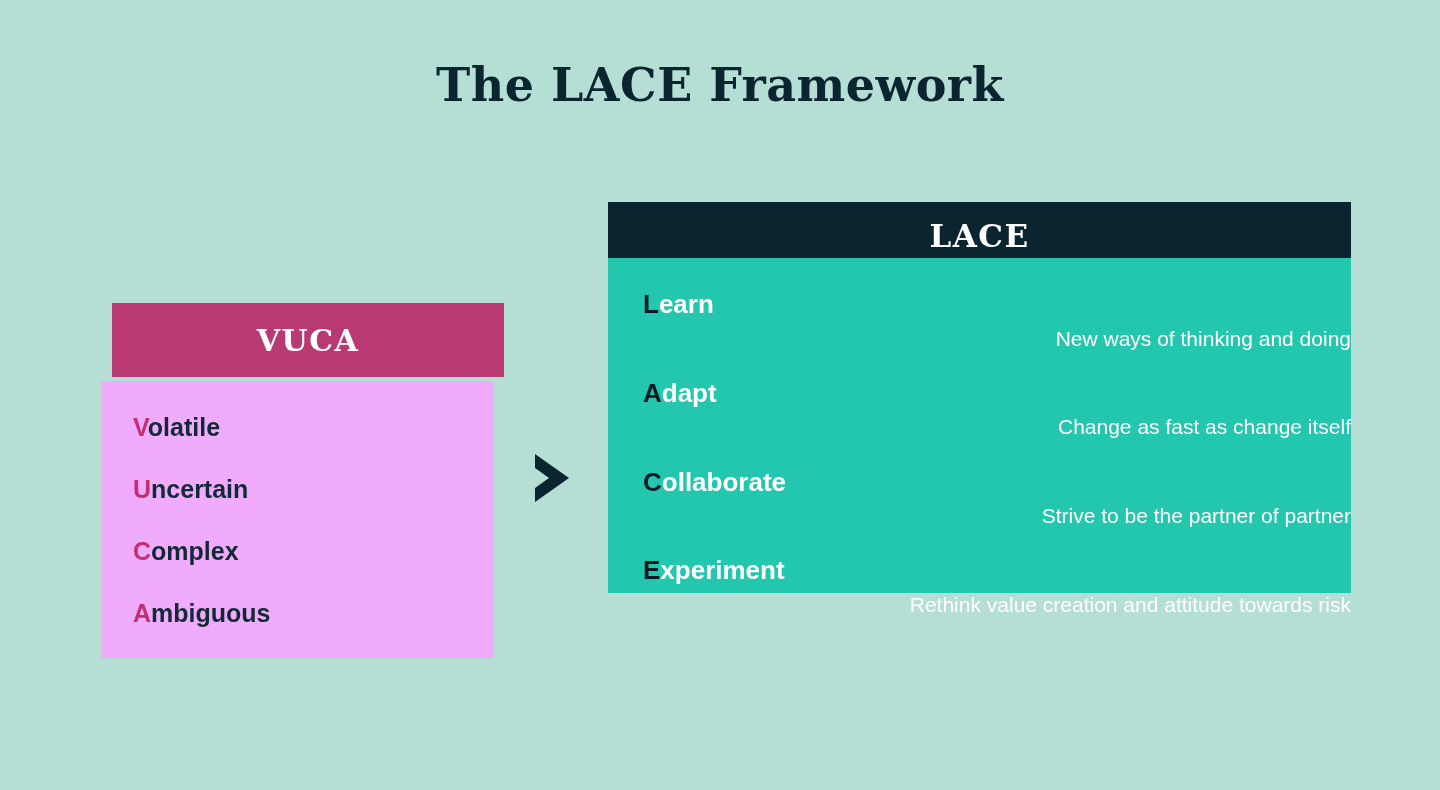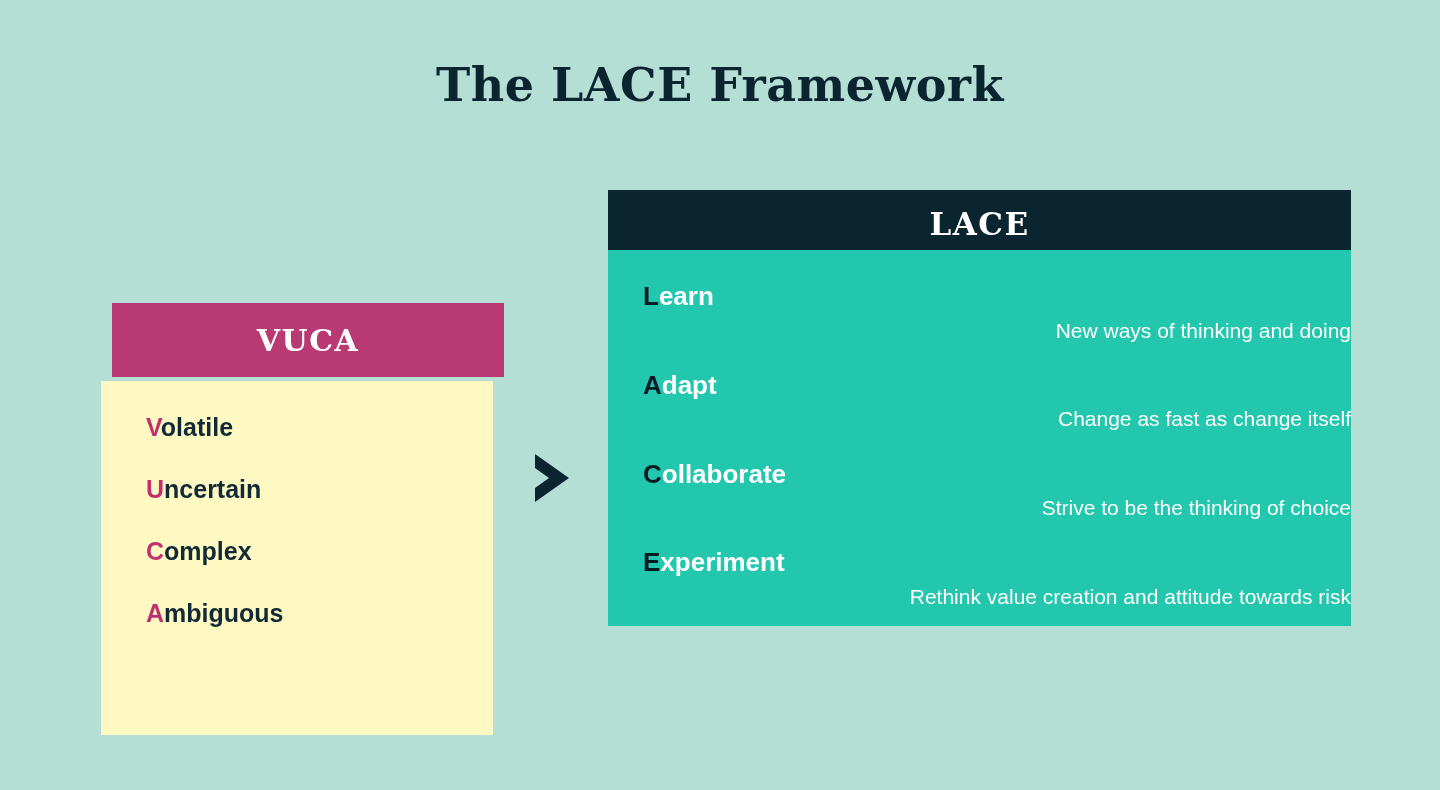--- a/index.html
+++ b/index.html
@@ -54,23 +54,23 @@
   #vuca-header .hdr-text {
     font-family:"DejaVu Serif", serif;
     font-weight:bold;
     font-size:30px;
     letter-spacing:1.5px;
     color:#ffffff;
   }
   #vuca-body {
     position:absolute;
     left:0; top:78px;
-    width:392px; height:354px;
-    background:#fef9c3;
-    padding:34px 0 0 45px;
+    width:392px; height:277px;
+    background:#f0abfc;
+    padding:34px 0 0 32px;
   }
   .vuca-item {
     font-size:25px;
     font-weight:bold;
     color:#122a36;
     line-height:1;
     margin-bottom:37px;
     white-space:nowrap;
   }
   .vuca-item .cap { color:#c2306f; }
@@ -87,38 +87,38 @@
   
   #lace-panel {
     position:absolute;
     left:608px;
     top:186px;
     width:743px;
     height:514px;
   }
   #lace-header {
     position:absolute;
-    left:0; top:4px;
+    left:0; top:16px;
     width:743px; height:68px;
     background:#0a2430;
     display:flex;
     align-items:center;
     justify-content:center;
   }
   #lace-header .hdr-text {
     font-family:"DejaVu Serif", serif;
     font-weight:bold;
     font-size:31px;
     letter-spacing:1.5px;
     color:#ffffff;
   }
   #lace-body {
     position:absolute;
-    left:0; top:64px;
-    width:743px; height:376px;
+    left:0; top:72px;
+    width:743px; height:335px;
     background:#22c7ae;
     padding:30px 0 4px 35px;
   }
   .lace-item { margin-bottom:25px; }
   .lace-term {
     font-size:26px;
     font-weight:bold;
     color:#ffffff;
     line-height:1.25;
     white-space:nowrap;
@@ -189,21 +189,21 @@
         <div class="lace-term">
           <span class="cap">A</span><span>dapt</span>
         </div>
         <div class="lace-desc">Change as fast as change itself</div>
       </div>
 
       <div class="lace-item">
         <div class="lace-term">
           <span class="cap">C</span><span>ollaborate</span>
         </div>
-        <div class="lace-desc">Strive to be the thinking of choice</div>
+        <div class="lace-desc">Strive to be the partner of partner</div>
       </div>
 
       <div class="lace-item">
         <div class="lace-term">
           <span class="cap">E</span><span>xperiment</span>
         </div>
         <div class="lace-desc">Rethink value creation and attitude towards risk</div>
       </div>
 
     </div>

